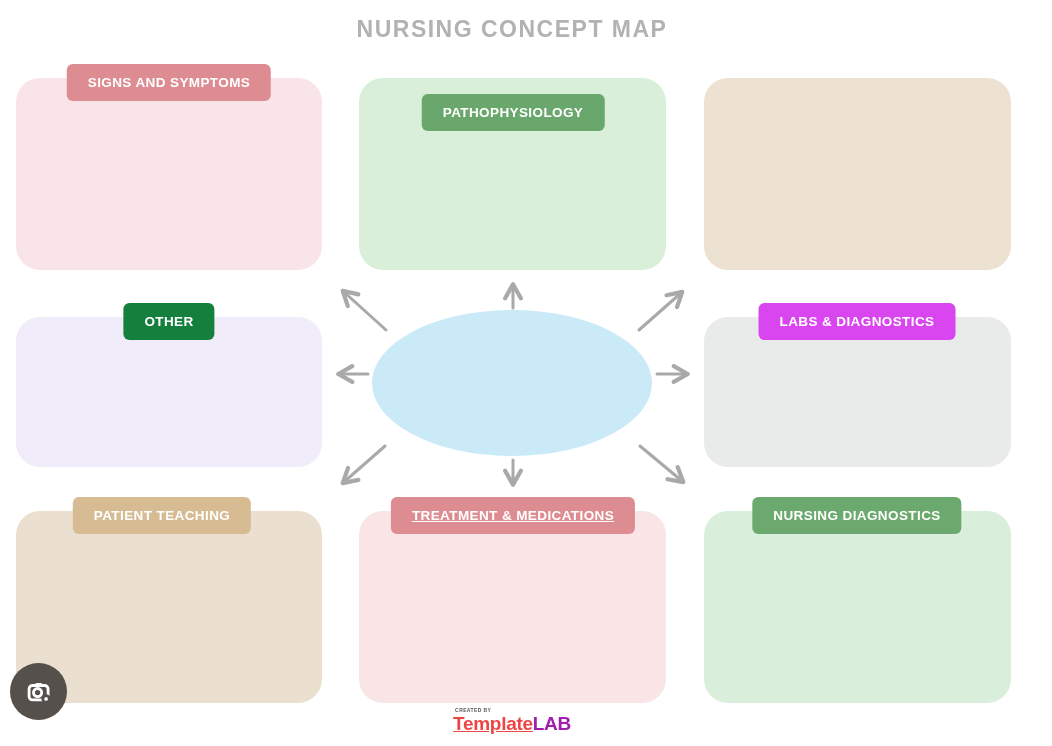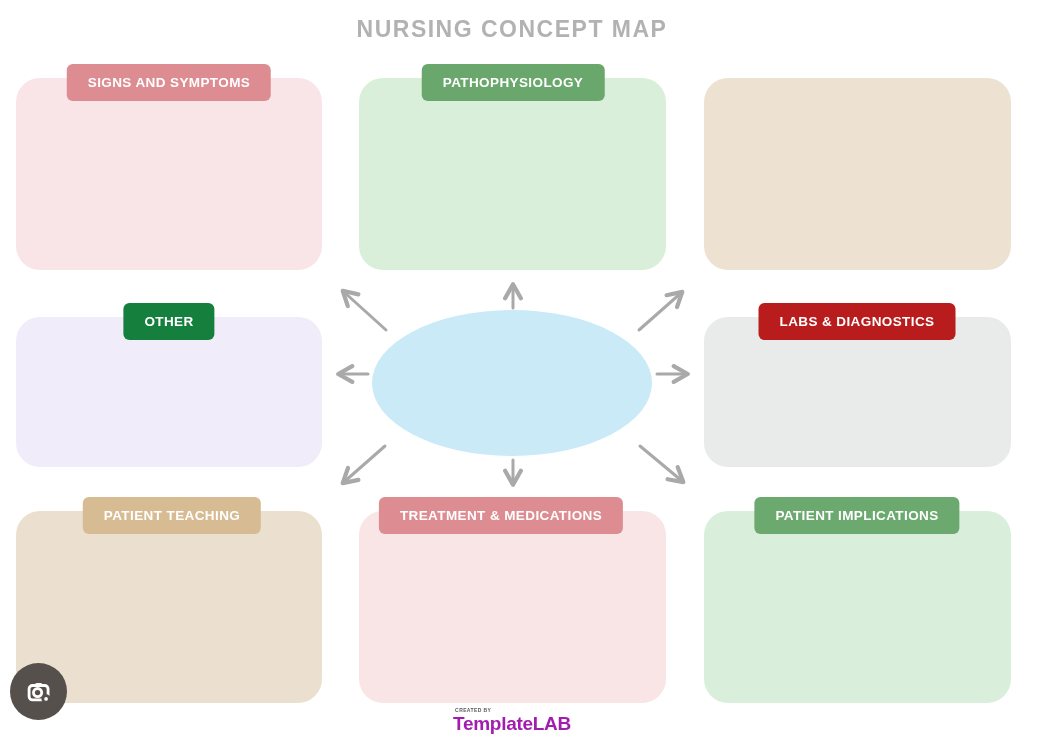--- a/index.html
+++ b/index.html
@@ -28,22 +28,22 @@
   .b-other{left:16px;top:317px;width:306px;height:150px;}
   .b-labs {left:704px;top:317px;width:307px;height:150px;}
   .b-teach{left:16px;top:511px;width:306px;height:192px;}
   .b-treat{left:359px;top:511px;width:307px;height:192px;}
   .b-impl {left:704px;top:511px;width:307px;height:192px;}
   .h-signs{left:169px;top:64px;}
   .h-patho{left:513px;top:64px;}
   .h-diag {left:857px;top:64px;}
   .h-other{left:169px;top:303px;}
   .h-labs {left:857px;top:303px;}
-  .h-teach{left:172px;top:497px;}
-  .h-treat{left:501px;top:497px;}
+  .h-teach{left:162px;top:497px;}
+  .h-treat{left:513px;top:497px;text-decoration:underline;}
   .h-impl {left:857px;top:497px;}
   .center-ellipse{
     position:absolute;left:372px;top:310px;width:280px;height:146px;
     border-radius:50%;z-index:2;
   }
   .arrow-layer{position:absolute;left:0;top:0;z-index:1;pointer-events:none;}
   .lens-button{
     position:absolute;left:10px;top:663px;width:57px;height:57px;border-radius:50%;
     display:flex;align-items:center;justify-content:center;z-index:5;border:none;cursor:pointer;
   }
@@ -68,26 +68,26 @@
   <div class="concept-box b-signs" style="background-color: rgb(249, 229, 231);"></div>
   <div class="concept-box b-patho" style="background-color: rgb(217, 239, 218);"></div>
   <div class="concept-box b-diag" style="background-color: rgb(237, 226, 209);"></div>
   <div class="concept-box b-other" style="background-color: rgb(241, 236, 250);"></div>
   <div class="concept-box b-labs" style="background-color: rgb(232, 235, 233);"></div>
   <div class="concept-box b-teach" style="background-color: rgb(235, 224, 207);"></div>
   <div class="concept-box b-treat" style="background-color: rgb(249, 228, 230);"></div>
   <div class="concept-box b-impl" style="background-color: rgb(217, 239, 219);"></div>
 
   <div class="concept-header h-signs" style="background-color: rgb(221, 140, 146);">SIGNS AND SYMPTOMS</div>
-  <div class="concept-header h-patho" style="background-color: rgb(106, 167, 108);">PATHOPHYSIOLOGY</div>
+  <div class="concept-header h-patho" style="background-color: rgb(106, 167, 108); margin-top: 30px;">PATHOPHYSIOLOGY</div>
   <div class="concept-header h-other" style="background-color: #15803d;">OTHER</div>
-  <div class="concept-header h-labs" style="background-color: #b91c1c; text-align: right;">LABS &amp; DIAGNOSTICS</div>
+  <div class="concept-header h-labs" style="background-color: #d946ef; text-align: right;">LABS &amp; DIAGNOSTICS</div>
   <div class="concept-header h-teach" style="background-color: rgb(214, 187, 147);">PATIENT TEACHING</div>
   <div class="concept-header h-treat" style="background-color: rgb(221, 141, 146);">TREATMENT &amp; MEDICATIONS</div>
-  <div class="concept-header h-impl" style="background-color: rgb(107, 169, 110);">PATIENT IMPLICATIONS</div>
+  <div class="concept-header h-impl" style="background-color: rgb(107, 169, 110);">NURSING DIAGNOSTICS</div>
 
   <div class="center-ellipse" style="background-color: rgb(201, 234, 246);"></div>
 
   <svg class="arrow-layer" width="1052" height="746" viewBox="0 0 1052 746">
     <defs>
       <marker id="ah" viewBox="0 0 12 12" refX="9" refY="6" markerWidth="7" markerHeight="7" orient="auto-start-reverse">
         <path d="M 2 1.5 L 10 6 L 2 10.5" fill="none" stroke="context-stroke" stroke-width="2.4" stroke-linecap="round" stroke-linejoin="round"></path>
       </marker>
     </defs>
     <g fill="none" stroke-width="3" stroke-linecap="round" style="stroke: rgb(169, 169, 169);">
@@ -106,16 +106,16 @@
     <svg width="34" height="34" viewBox="0 0 24 24">
       <rect x="5" y="7.4" width="13.4" height="10.2" rx="2.4" fill="none" stroke="#ffffff" stroke-width="2"></rect>
       <rect x="9.2" y="5.6" width="5.2" height="2.6" rx="1.2" fill="#ffffff"></rect>
       <circle cx="11" cy="12.4" r="2.9" fill="none" stroke="#ffffff" stroke-width="2"></circle>
       <circle cx="17" cy="16.9" r="2.3" fill="#ffffff" stroke="#55504b" stroke-width="2"></circle>
     </svg>
   </button>
 
   <div class="footer-logo">
     <div class="created-by">CREATED BY</div>
-    <div class="brand-line"><span class="brand-name" style="color: #a21caf;">Template</span><span class="brand-suffix" style="color: #a21caf;">LAB</span></div>
+    <div class="brand-line"><span class="brand-name" style="color: #ef4444; text-decoration: underline;">Template</span><span class="brand-suffix" style="color: #a21caf;">LAB</span></div>
   </div>
 
 </div>
 
 </body></html>

